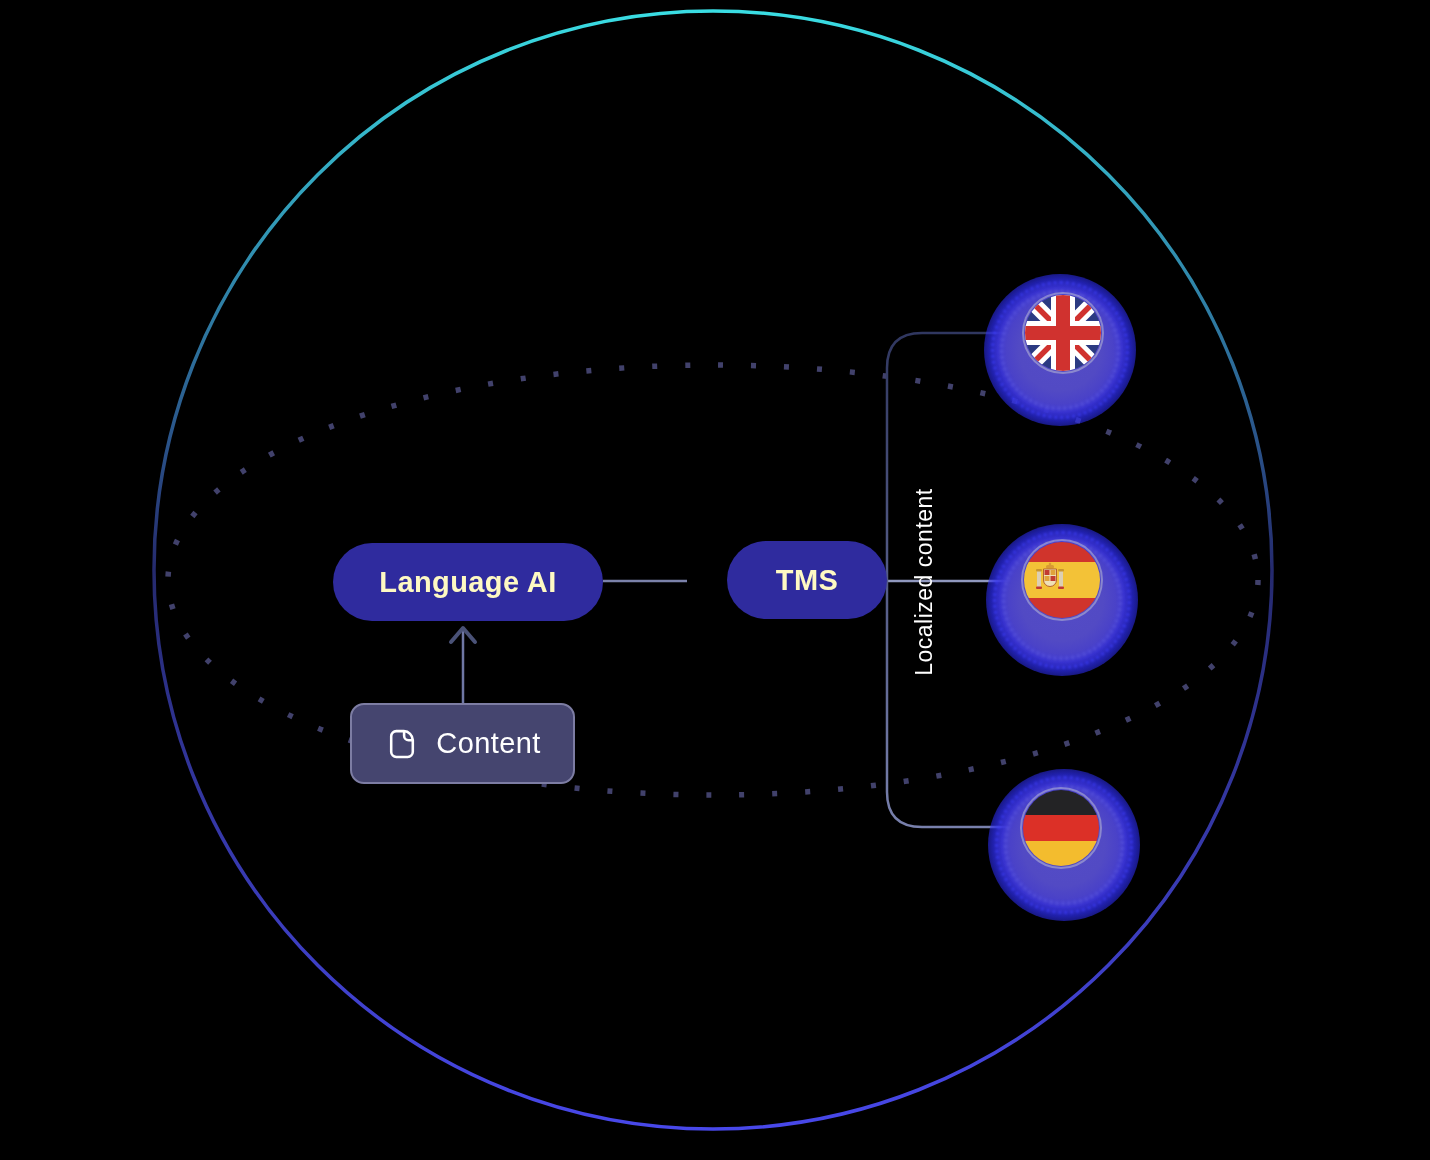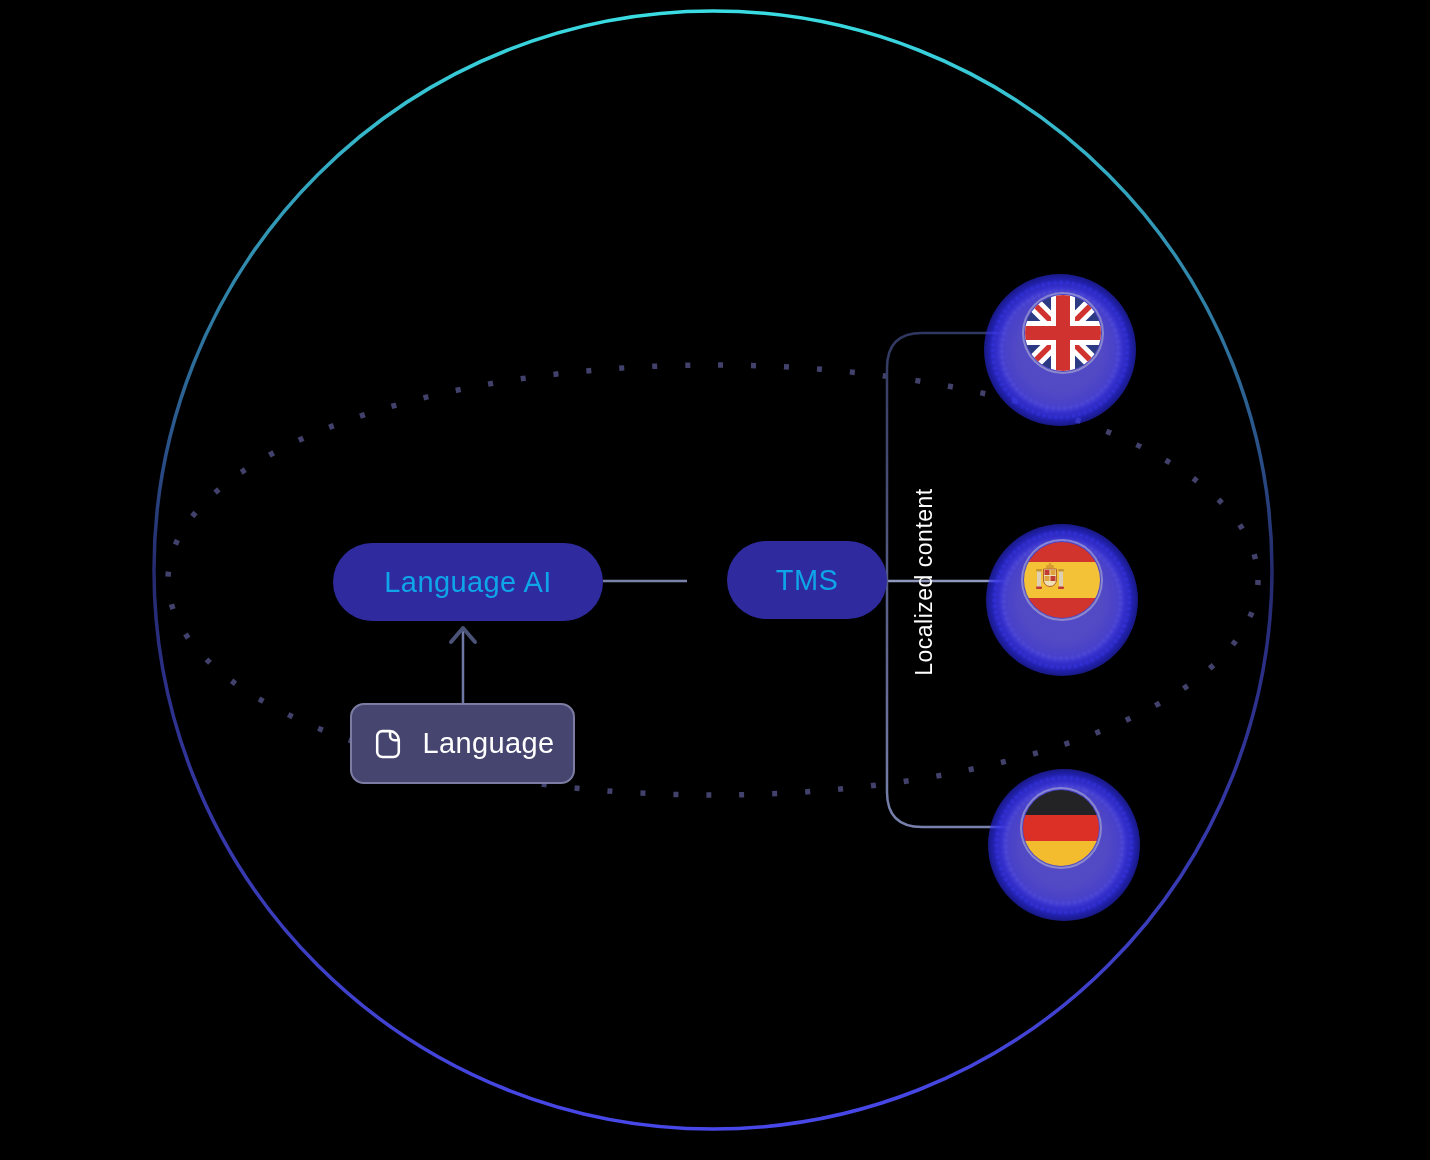--- a/index.html
+++ b/index.html
@@ -5,21 +5,21 @@
   html,body{margin:0;padding:0;background:#000;}
   .stage{
     position:relative;width:1430px;height:1160px;background:#000;overflow:hidden;
     font-family:"Liberation Sans", sans-serif;
   }
   svg.lines{position:absolute;left:0;top:0;z-index:1;}
 
   
   .pill{
     position:absolute;z-index:5;display:flex;align-items:center;justify-content:center;
-    background:#2F2B9E;border-radius:40px;color:#0ea5e9;font-size:29px;letter-spacing:.4px;
+    background:#2F2B9E;border-radius:40px;color:#fef9c3;font-size:29px;letter-spacing:.4px;font-weight:bold;
   }
   .pill-language{left:333px;top:543px;width:270px;height:78px;}
   .pill-tms{left:727px;top:541px;width:160px;height:78px;}
 
   
   .content-box{
     position:absolute;z-index:5;left:350px;top:703px;width:225px;height:81px;
     background:#45456F;border:2px solid #7D7DA3;border-radius:14px;box-sizing:border-box;
     display:flex;align-items:center;justify-content:center;gap:16px;color:#fff;font-size:29px;letter-spacing:.4px;
   }
@@ -102,21 +102,21 @@
 
   <div class="pill pill-tms">
     <span>TMS</span>
   </div>
 
   <div class="content-box">
     <svg class="doc" viewBox="0 0 24 24">
       <path d="M13.2 3.4 H8.2 a3.4 3.4 0 0 0 -3.4 3.4 v10.4 a3.4 3.4 0 0 0 3.4 3.4 h7.6 a3.4 3.4 0 0 0 3.4 -3.4 V9.4 a6.2 6.2 0 0 0 -6 -6 Z" fill="none" stroke="#fff" stroke-width="1.7" stroke-linejoin="round"></path>
       <path d="M13.4 3.5 v3 a3 3 0 0 0 3 3 h2.7" fill="none" stroke="#fff" stroke-width="1.7" stroke-linejoin="round"></path>
     </svg>
-    <span>Language</span>
+    <span>Content</span>
   </div>
 
   <div class="localized-label">Localized content</div>
 
   <div class="blob blob-uk"></div>
   <div class="blob blob-es"></div>
   <div class="blob blob-de"></div>
 
   <svg class="flag flag-uk" viewBox="0 0 78 78">
     <defs>

